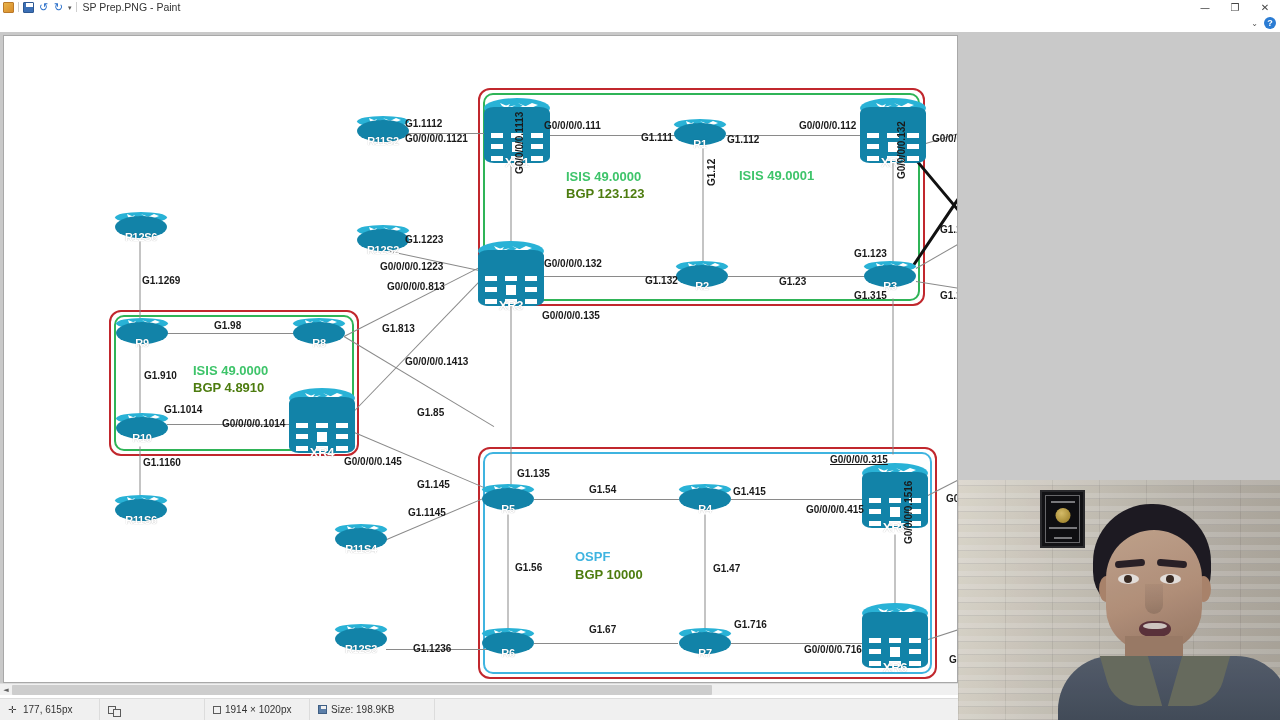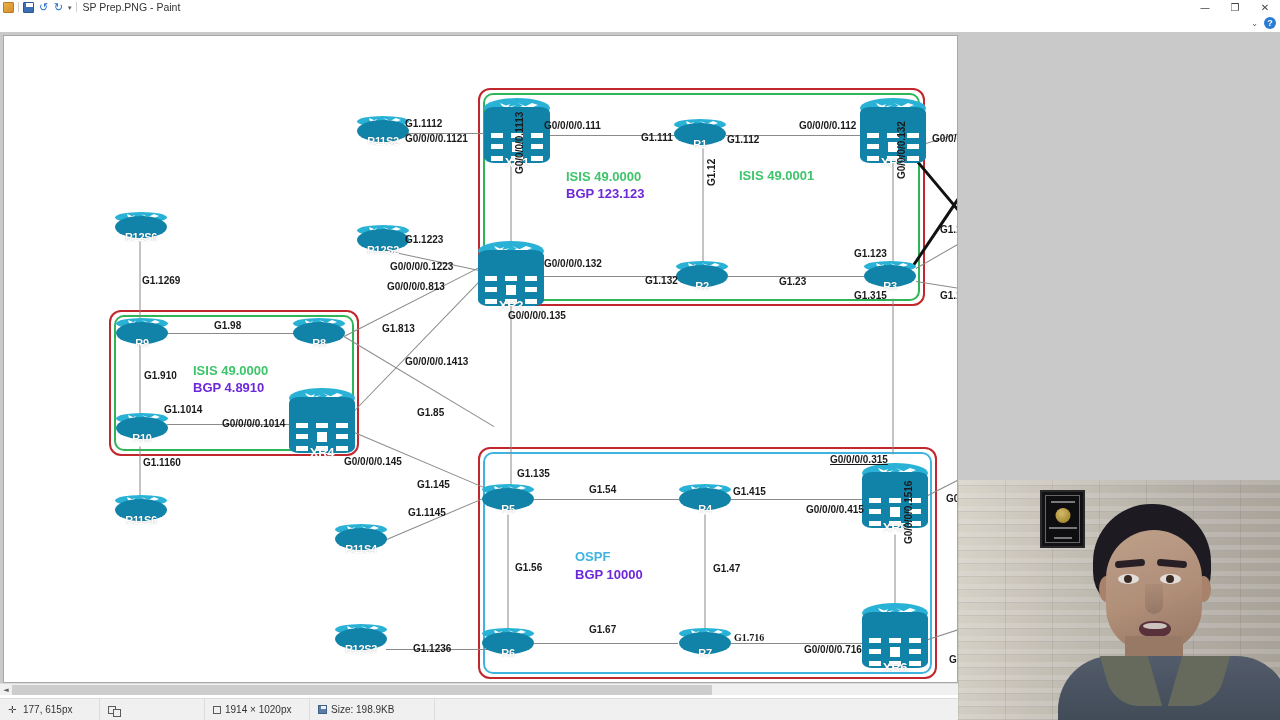--- a/index.html
+++ b/index.html
@@ -179,21 +179,21 @@
     line-height:11px;
   }
   .txt.rot {
     transform-origin: left top; transform: rotate(-90deg);
   }
   .proto {
     position:absolute; white-space:nowrap; font-size:13px; font-weight:bold;
     font-family:"Liberation Sans", sans-serif;
   }
   .proto.isis { color:#3ec46a; }
-  .proto.bgp  { color:#6d28d9; }
+  .proto.bgp  { color:#4d7c0f; }
   .proto.ospf { color:#3fb4e0; }
 
   .lnk { position:absolute; background:#8a8a8a; transform-origin:left center; height:1px; }
   .lnk.thick { height:3px; background:#111; border-radius:2px; }
 
   
   .webcam {
     position:absolute; left:958px; top:480px; width:322px; height:240px;
     overflow:hidden; background:#b9b3a4;
   }
@@ -819,30 +819,30 @@
         <div class="txt" style="left:540px; top:84px;">G0/0/0/0.111</div>
         <div class="txt" style="left:637px; top:96px;">G1.111</div>
         <div class="txt" style="left:723px; top:98px;">G1.112</div>
         <div class="txt" style="left:795px; top:84px;">G0/0/0/0.112</div>
         <div class="txt" style="left:928px; top:97px;">G0/0/0/0.1121</div>
 
         <div class="txt rot" style="left:510px; top:138px;">G0/0/0/0.1113</div>
         <div class="txt rot" style="left:702px; top:150px;">G1.12</div>
         <div class="txt rot" style="left:892px; top:143px;">G0/0/0/0.132</div>
         <div class="txt" style="left:401px; top:198px;">G1.1223</div>
-        <div class="txt" style="left:386px; top:225px;">G0/0/0/0.1223</div>
+        <div class="txt" style="left:376px; top:225px;">G0/0/0/0.1223</div>
         <div class="txt" style="left:383px; top:245px;">G0/0/0/0.813</div>
         <div class="txt" style="left:540px; top:222px;">G0/0/0/0.132</div>
         <div class="txt" style="left:641px; top:239px;">G1.132</div>
         <div class="txt" style="left:775px; top:240px;">G1.23</div>
         <div class="txt" style="left:850px; top:212px;">G1.123</div>
         <div class="txt" style="left:850px; top:254px;">G1.315</div>
         <div class="txt" style="left:936px; top:188px;">G1.1213</div>
         <div class="txt" style="left:936px; top:254px;">G1.1133</div>
-        <div class="txt" style="left:504px; top:274px;">G0/0/0/0.135</div>
+        <div class="txt" style="left:538px; top:274px;">G0/0/0/0.135</div>
         <div class="txt" style="left:138px; top:239px;">G1.1269</div>
         <div class="txt" style="left:210px; top:284px;">G1.98</div>
         <div class="txt" style="left:378px; top:287px;">G1.813</div>
         <div class="txt" style="left:140px; top:334px;">G1.910</div>
         <div class="txt" style="left:401px; top:320px;">G0/0/0/0.1413</div>
         <div class="txt" style="left:160px; top:368px;">G1.1014</div>
         <div class="txt" style="left:218px; top:382px;">G0/0/0/0.1014</div>
         <div class="txt" style="left:413px; top:371px;">G1.85</div>
         <div class="txt" style="left:139px; top:421px;">G1.1160</div>
         <div class="txt" style="left:340px; top:420px;">G0/0/0/0.145</div>
@@ -852,21 +852,21 @@
         <div class="txt" style="left:585px; top:448px;">G1.54</div>
         <div class="txt" style="left:729px; top:450px;">G1.415</div>
         <div class="txt" style="left:826px; top:418px;text-decoration:underline;">G0/0/0/0.315</div>
         <div class="txt" style="left:802px; top:468px;">G0/0/0/0.415</div>
 
         <div class="txt" style="left:942px; top:457px;">G0/0/0/0.1245</div>
         <div class="txt" style="left:511px; top:526px;">G1.56</div>
         <div class="txt" style="left:709px; top:527px;">G1.47</div>
         <div class="txt rot" style="left:899px; top:508px;">G0/0/0/0.1516</div>
         <div class="txt" style="left:585px; top:588px;text-align:right;">G1.67</div>
-        <div class="txt" style="left:730px; top:596px;font-family:Liberation Serif, serif;">G1.716</div>
+        <div class="txt" style="left:730px; top:583px;">G1.716</div>
         <div class="txt" style="left:800px; top:608px;">G0/0/0/0.716</div>
         <div class="txt" style="left:409px; top:607px;">G1.1236</div>
         <div class="txt" style="left:945px; top:618px;">G0</div>
 
       </div>
     </div>
 
     <div class="hscroll">
       <div class="arrow">◄</div>
       <div class="hthumb"></div>

